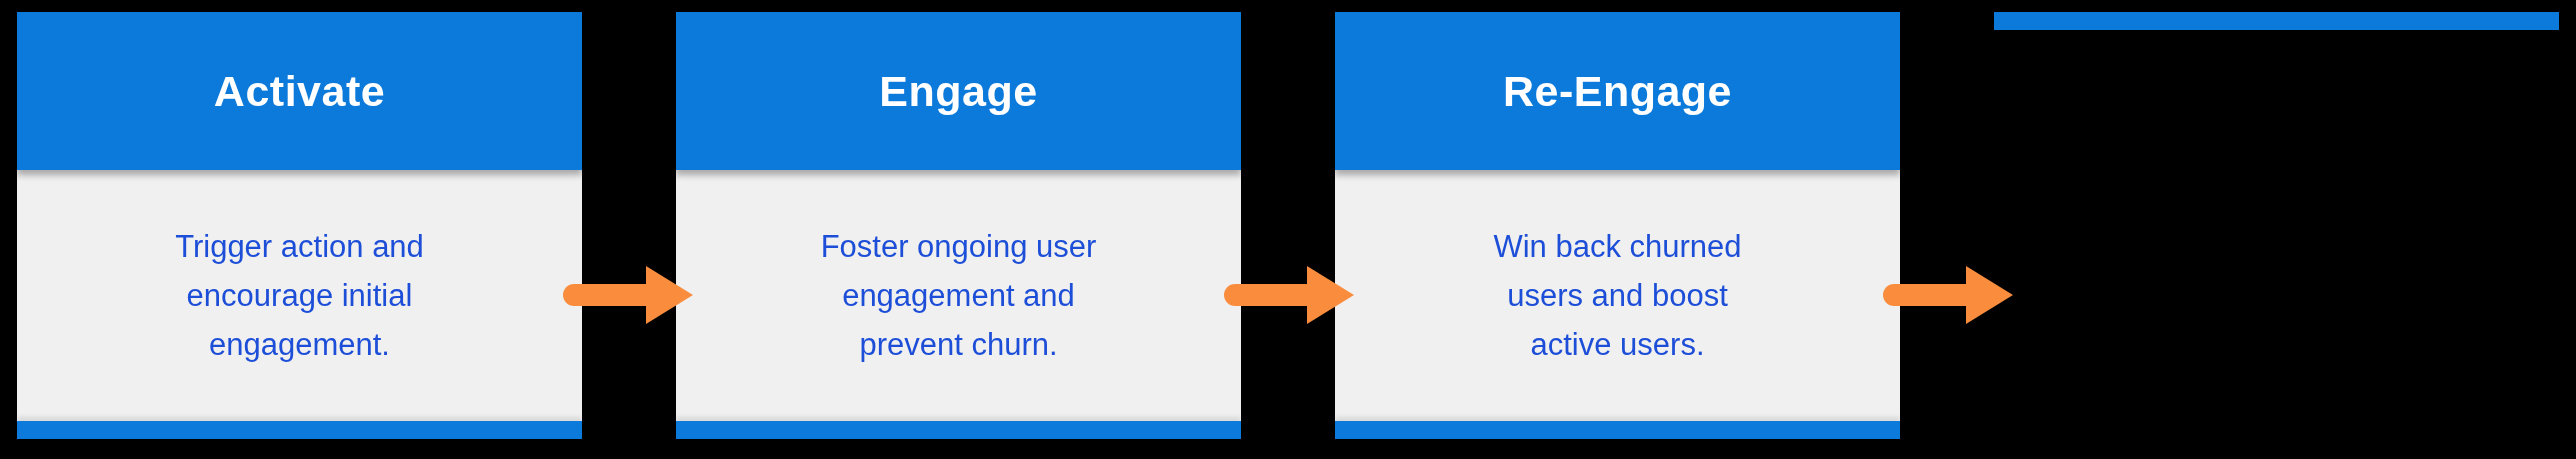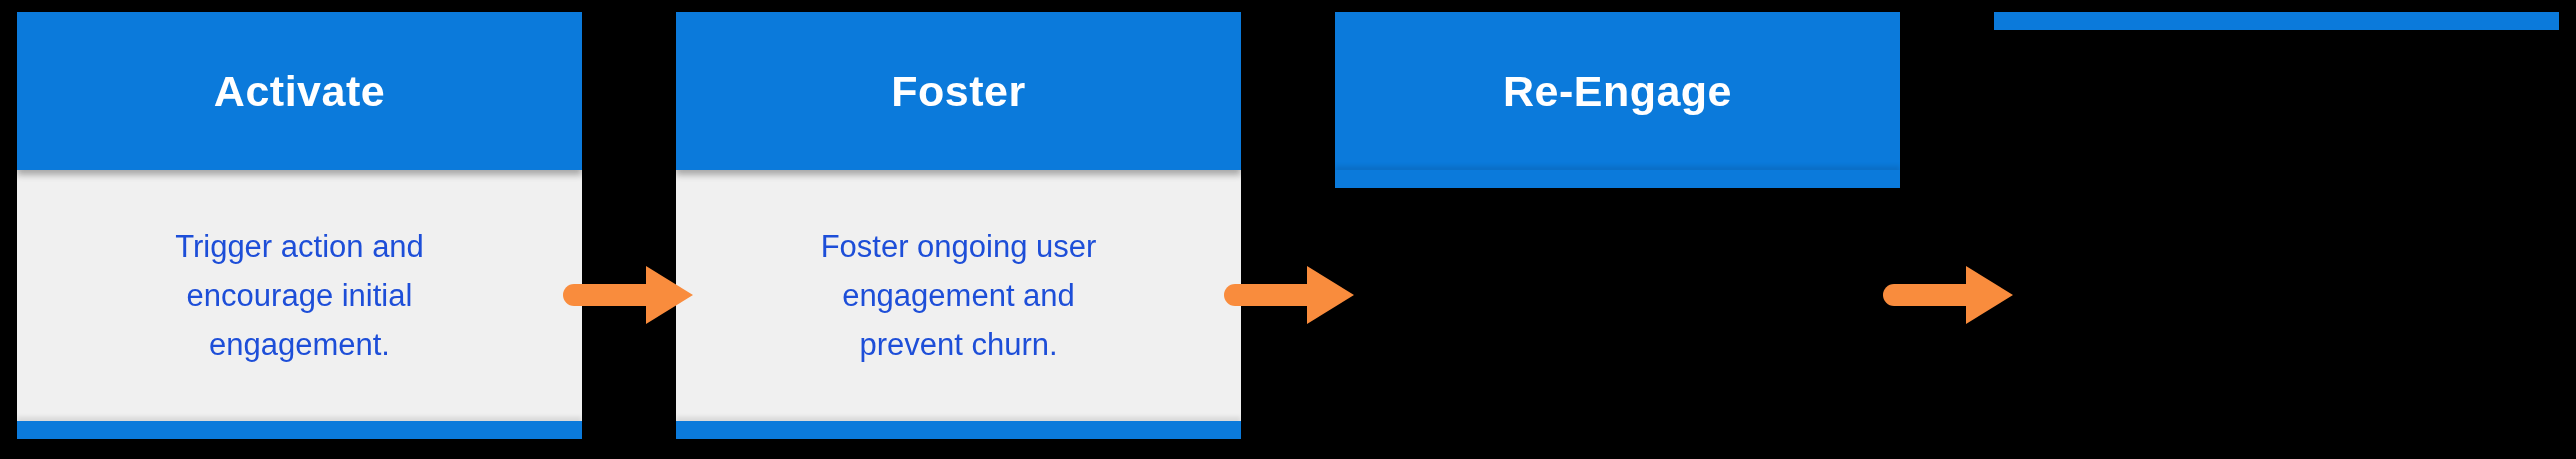--- a/index.html
+++ b/index.html
@@ -113,33 +113,38 @@
     <div class="stage-body">
       <span class="stage-description">Trigger action and
 encourage initial
 engagement.</span>
     </div>
     <div class="stage-footer"></div>
   </div>
 
   <div class="stage-card">
     <div class="stage-header">
-      <span class="stage-title">Foster</span>
+      <span class="stage-title">Engage</span>
     </div>
     <div class="stage-body">
       <span class="stage-description">Foster ongoing user
 engagement and
 prevent churn.</span>
     </div>
     <div class="stage-footer"></div>
   </div>
 
   <div class="stage-card">
     <div class="stage-header">
       <span class="stage-title">Re-Engage</span>
+    </div>
+    <div class="stage-body">
+      <span class="stage-description">Win back churned
+users and boost
+active users.</span>
     </div>
     <div class="stage-footer"></div>
   </div>
 
   <div class="stage-card">
     <div class="stage-footer"></div>
   </div>
 
 </div>
 

